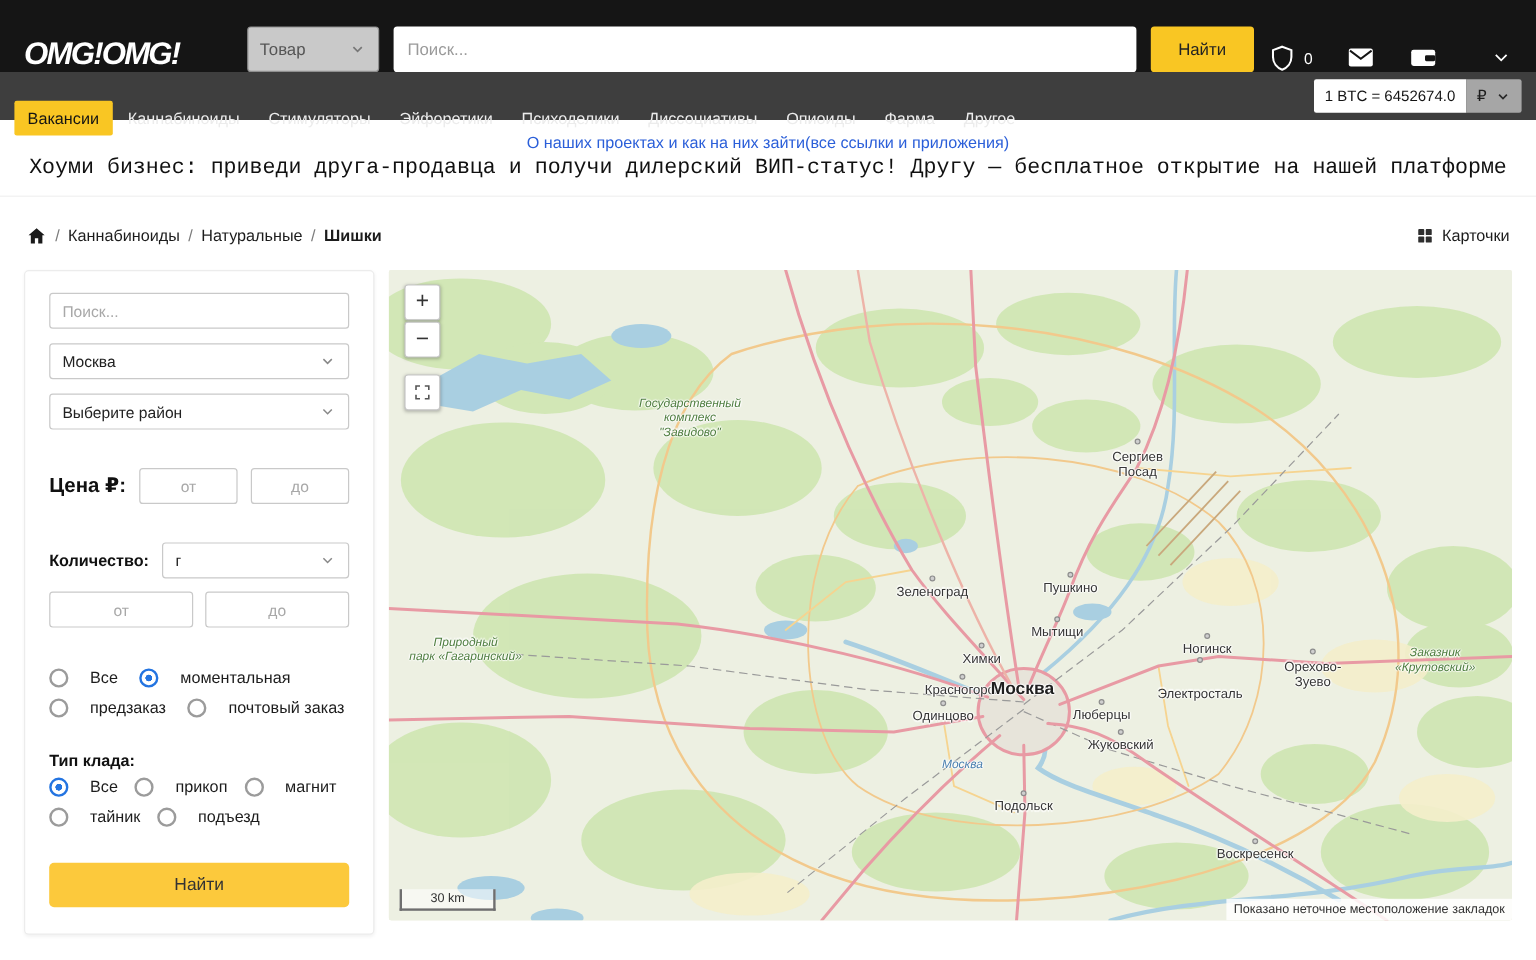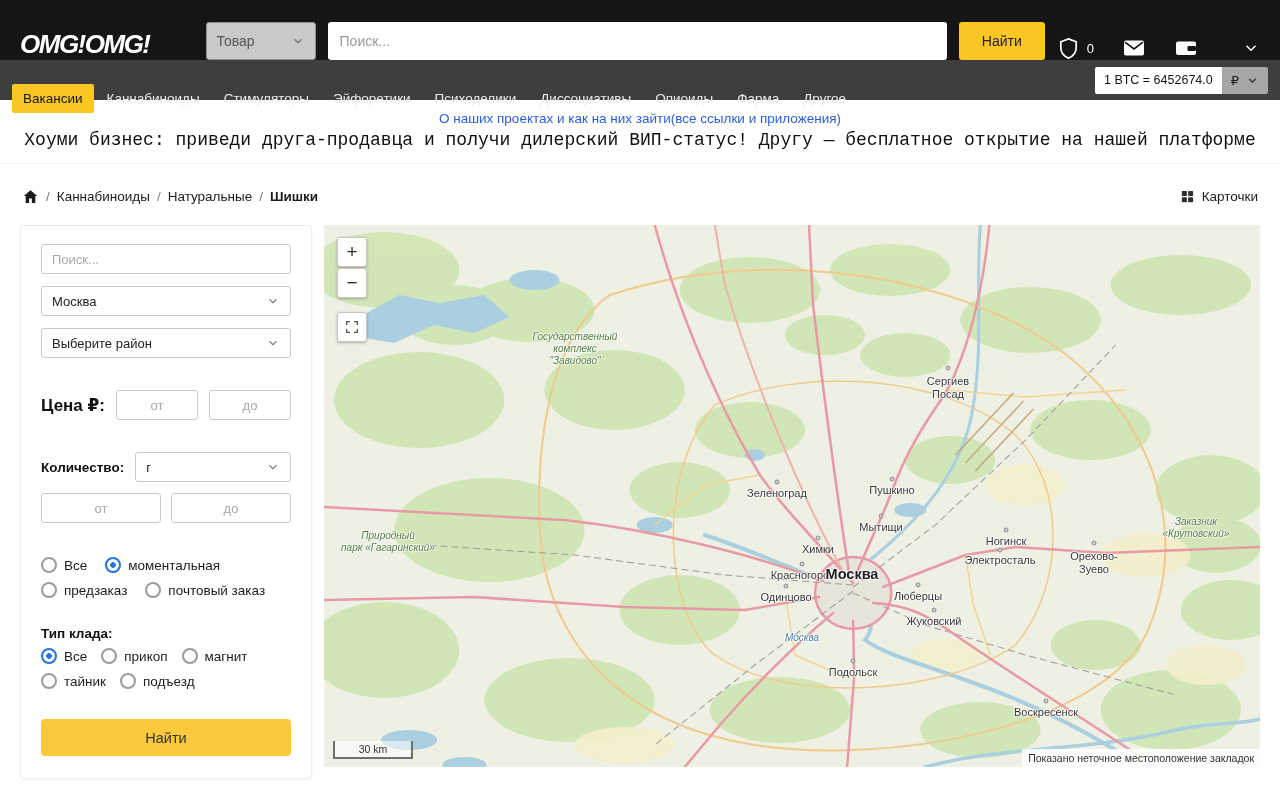--- a/index.html
+++ b/index.html
@@ -93,21 +93,21 @@
   .price-row { display: flex; align-items: center; gap: 11px; margin-top: 32px; }
   .price-row .lbl { font-size: 17px; font-weight: bold; white-space: nowrap; }
   .mini-input { flex: 1; min-width: 0; height: 30px; border: 1px solid #c9c9c9; border-radius: 3px; text-align: center; font-size: 13px; outline:none; font-family: inherit; color:#222;}
   .mini-input::placeholder { color: #a8a8a8; }
   .qty-row { display: flex; align-items: center; gap: 11px; margin-top: 32px; }
   .qty-row .lbl { font-size: 13.5px; font-weight: bold; white-space: nowrap; }
   .qty-row .fake-select { flex: 1; width: auto; }
   .qty-inputs { display: flex; gap: 10px; margin-top: 11px; }
   .radio-wrap { display: flex; flex-wrap: wrap; column-gap: 18px; row-gap: 9px; margin-top: 34px; }
   .radio-wrap.tight { margin-top: 7px; column-gap: 14px; }
-  .radio { display: inline-flex; align-items: center; gap: 7px; font-size: 13.5px; cursor: pointer; color:#1c1c1c; }
+  .radio { display: inline-flex; gap: 18px; font-size: 13.5px; cursor: pointer; color:#1c1c1c; }
   input[type=radio] {
     appearance: none; -webkit-appearance: none; width: 16px; height: 16px;
     border: 2px solid #9b9b9b; border-radius: 50%; background: #fff; cursor: pointer; flex-shrink:0;
   }
   input[type=radio]:checked {
     border-color: #2374e1;
     background: radial-gradient(circle closest-side, #2374e1 0 45%, #fff 50%);
   }
   .stash-label { font-size: 13.5px; font-weight: bold; margin-top: 28px; }
   .sb-find-btn {
@@ -450,39 +450,39 @@
         <div class="map-label city" style="left: 568px; top: 266px;">Пушкино</div>
         <div class="city-dot" style="left: 568px; top: 254px;"></div>
         <div class="map-label city" style="left: 557px; top: 303px;">Мытищи</div>
         <div class="city-dot" style="left: 557px; top: 291px;"></div>
         <div class="map-label city" style="left: 494px; top: 325px;">Химки</div>
         <div class="city-dot" style="left: 494px; top: 313px;"></div>
         <div class="map-label city" style="left: 478px; top: 351px;">Красногорск</div>
         <div class="city-dot" style="left: 478px; top: 339px;"></div>
         <div class="map-label city" style="left: 682px; top: 317px;">Ногинск</div>
         <div class="city-dot" style="left: 682px; top: 305px;"></div>
-        <div class="map-label city" style="left: 676px; top: 336px;">Электросталь</div>
+        <div class="map-label city" style="left: 676px; top: 354px;">Электросталь</div>
         <div class="city-dot" style="left: 676px; top: 325px;"></div>
         <div class="map-label city" style="left: 770px; top: 338px;">Орехово-
 Зуево</div>
         <div class="city-dot" style="left: 770px; top: 318px;"></div>
         <div class="map-label capital" style="left: 528px; top: 350px;">Москва</div>
         <div class="map-label city" style="left: 462px; top: 373px;">Одинцово</div>
         <div class="city-dot" style="left: 462px; top: 361px;"></div>
         <div class="map-label city" style="left: 594px; top: 372px;">Люберцы</div>
         <div class="city-dot" style="left: 594px; top: 360px;"></div>
         <div class="map-label city" style="left: 610px; top: 397px;">Жуковский</div>
         <div class="city-dot" style="left: 610px; top: 385px;"></div>
         <div class="map-label city" style="left: 529px; top: 448px;">Подольск</div>
         <div class="city-dot" style="left: 529px; top: 436px;"></div>
         <div class="map-label city" style="left: 722px; top: 488px;">Воскресенск</div>
         <div class="city-dot" style="left: 722px; top: 476px;"></div>
         <div class="map-label area" style="left: 64px; top: 317px;">Природный
 парк «Гагаринский»</div>
-        <div class="map-label area" style="left: 872px; top: 303px;">Заказник
+        <div class="map-label area" style="left: 872px; top: 326px;">Заказник
 «Крутовский»</div>
         <div class="map-label water" style="left: 478px; top: 413px;">Москва</div>
       </div>
 
     <div class="map-scale">30 km</div>
     <div class="map-attrib">Показано неточное местоположение закладок</div>
   </div>
 </div>
 
 </body></html>

